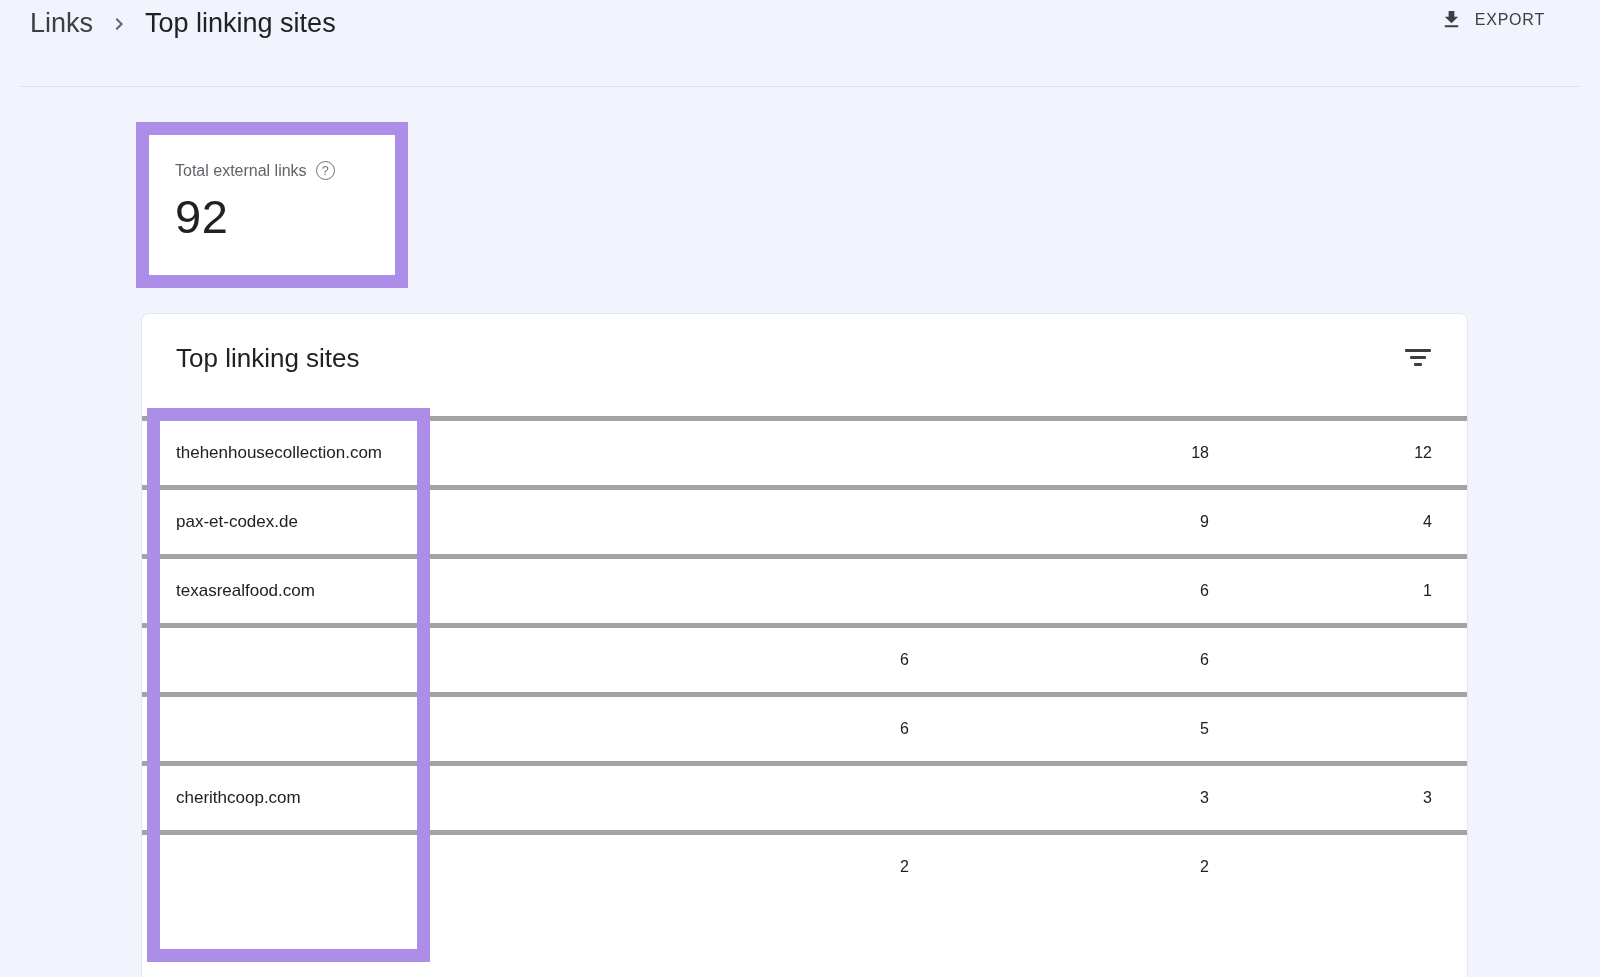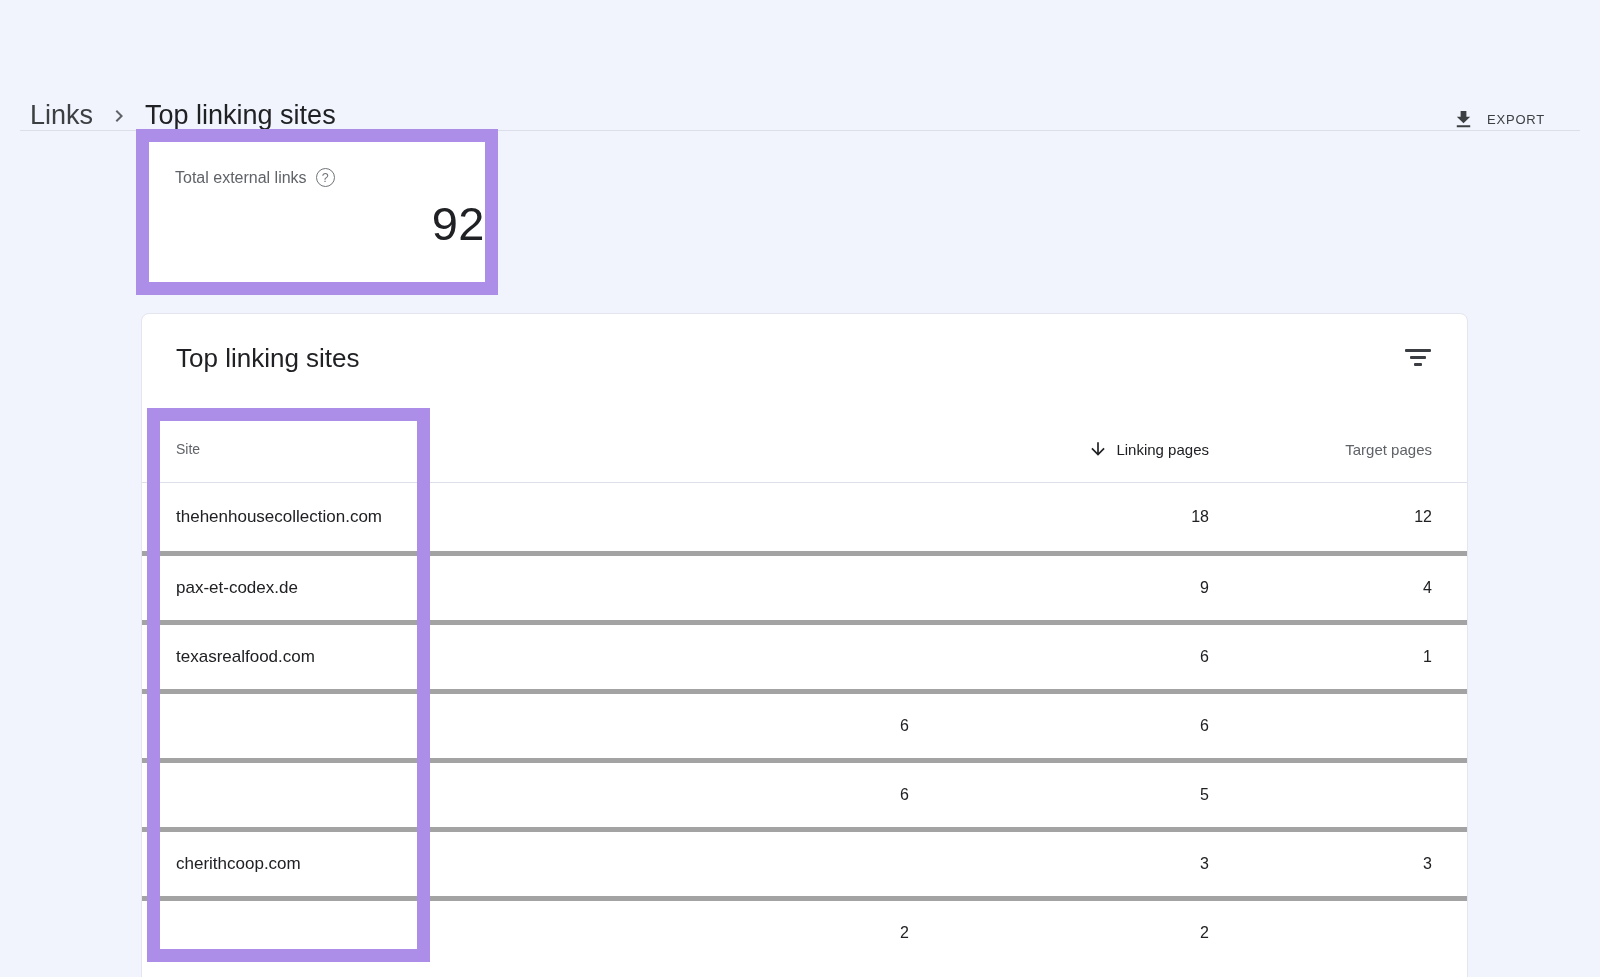--- a/index.html
+++ b/index.html
@@ -9,25 +9,24 @@
     background:#f1f4fc;
     color:#202124;
     position:relative;
   }
 
   
   .topbar {
     position:relative;
     height:87px;
     display:flex;
-    align-items:flex-end;
+    align-items:flex-start;
     justify-content:space-between;
-    padding:16px 55px 0 30px;
+    padding:8px 55px 0 30px;
     background:#f1f4fc;
-    margin-top:44px;
   }
   .topbar-divider {
     position:absolute; left:20px; right:20px; bottom:0;
     height:1px; background:#dadfe9;
   }
   .breadcrumb { display:flex; align-items:center; gap:14px; }
   .breadcrumb a {
     font-size:27px; color:#3c4043; text-decoration:none; cursor:pointer;
   }
   .breadcrumb .chev { display:flex; align-items:center; color:#5f6368; }
@@ -35,32 +34,31 @@
   .breadcrumb .current { font-size:27px; color:#202124; font-weight:500; }
 
   .export-btn {
     display:flex; align-items:center; gap:12px;
     background:none; border:none; cursor:pointer;
     color:#3c4043;
   }
   .export-btn .dl-ic { display:flex; color:#3c4043; }
   .export-btn .dl-ic svg { width:23px; height:23px; }
   .export-btn .lbl {
-    font-size:13px; font-weight:500; letter-spacing:0.8px; color:#3c4043;
+    font-size:16px; font-weight:500; letter-spacing:0.8px; color:#3c4043;
     font-family:"Liberation Sans","DejaVu Sans",sans-serif;
   }
 
   
   .kpi-frame {
-    position:absolute; left:136px; top:129px;
-    width:362px; height:166px;
+    position:absolute; left:136px; top:122px;
+    width:272px; height:166px;
     border:13px solid var(--highlight,#ac8ee8);
     background:#ffffff;
     z-index:5;
-    text-align:right;
   }
   .kpi-card { padding:26px 0 0 26px; }
   .kpi-label-row { display:flex; align-items:center; gap:9px; }
   .kpi-label { font-size:16px; color:#5f6368; }
   .help-ic {
     width:19px; height:19px; border:1.5px solid #70757a; border-radius:50%;
     display:flex; align-items:center; justify-content:center;
     font-size:12.5px; color:#70757a; cursor:pointer; background:#fff;
   }
   .kpi-value { font-size:47px; color:#202124; margin-top:9px; letter-spacing:0.5px; }
@@ -155,32 +153,20 @@
   <div class="panel-head">
     <h2 class="panel-title">Top linking sites</h2>
     <button class="filter-btn" aria-label="filter">
       <i></i>
         <i></i>
         <i></i>
     </button>
   </div>
 
   <div class="table">
-    <div class="row thead">
-      <div class="th-site">Site</div>
-      <div class="th-num th-sorted">
-        <span class="sort-ic">
-          <svg viewBox="0 0 24 24" fill="currentColor">
-              <path d="M20 12l-1.41-1.41L13 16.17V4h-2v12.17l-5.58-5.59L4 12l8 8 8-8z"></path>
-            </svg>
-        </span>
-        <span>Linking pages</span>
-      </div>
-      <div class="th-num th-muted">Target pages</div>
-    </div>
 
     <div class="row trow">
       <div class="td-site">thehenhousecollection.com</div>
       <div class="td-num">18</div>
       <div class="td-num">12</div>
     </div>
     <div class="row trow">
       <div class="td-site">pax-et-codex.de</div>
       <div class="td-num">9</div>
       <div class="td-num">4</div>

